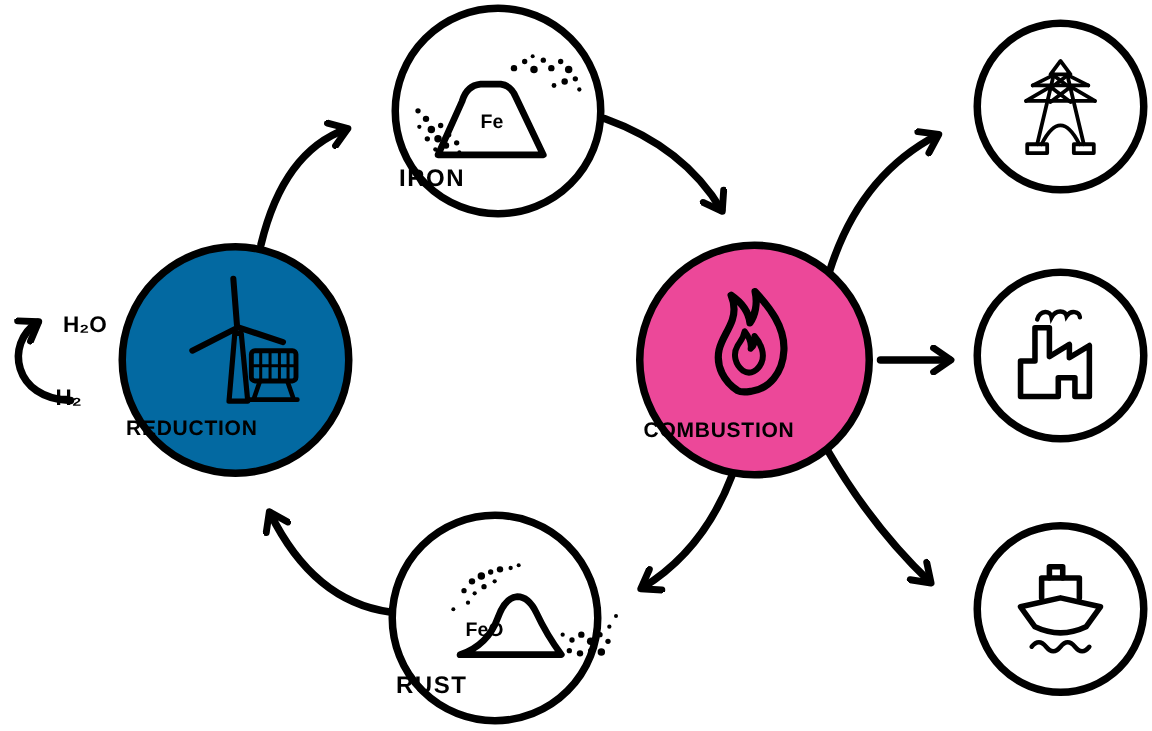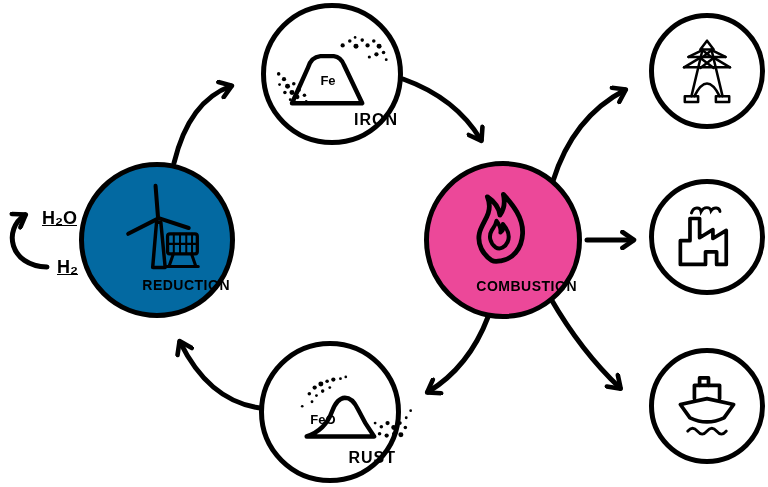--- a/index.html
+++ b/index.html
@@ -14,32 +14,32 @@
     box-sizing:border-box;display:flex;flex-direction:column;align-items:center;
   }
   .node-reduction{left:79px;top:162px;width:156px;height:156px;background:#0369a1;}
   .node-combustion{left:424px;top:161px;width:158px;height:158px;background:#ec4899;}
   .node-iron{left:261px;top:3px;width:142px;height:142px;}
   .node-rust{left:259px;top:341px;width:142px;height:142px;}
   .node-grid{left:649px;top:13px;width:116px;height:116px;justify-content:center;}
   .node-industry{left:649px;top:179px;width:116px;height:116px;justify-content:center;}
   .node-shipping{left:649px;top:348px;width:116px;height:116px;justify-content:center;}
   .node-label{
-    position:absolute;left:0;right:0;text-align:right;font-weight:bold;
+    position:absolute;left:0;right:0;text-align:left;font-weight:bold;
     font-size:14px;letter-spacing:0.5px;bottom:20px;
   }
   .node-iron .node-label,.node-rust .node-label{font-size:16px;letter-spacing:1px;bottom:11px;}
   .icon-wrap{position:relative;}
   .pile-label{
     position:absolute;font-weight:bold;font-size:13px;left:50%;
     transform:translateX(-50%);white-space:nowrap;
   }
-  .chem{position:absolute;font-weight:bold;font-size:18px;line-height:1;text-decoration:underline;}
+  .chem{position:absolute;font-weight:bold;font-size:15px;line-height:1;}
   .chem-h2o{left:42px;top:209px;}
-  .chem-h2{left:57px;top:258px;}
+  .chem-h2{left:37px;top:258px;}
   .turbine-svg{width:96px;height:96px;margin-top:14px;}
   .flame-svg{width:80px;height:84px;margin-top:22px;}
   .pile-svg{width:128px;height:80px;}
   .node-iron .icon-wrap{margin-top:25px;}
   .node-rust .icon-wrap{margin-top:22px;padding-left:44px;}
   .small-icon{width:74px;height:74px;}
 </style>
 </head>
 <body>
 

